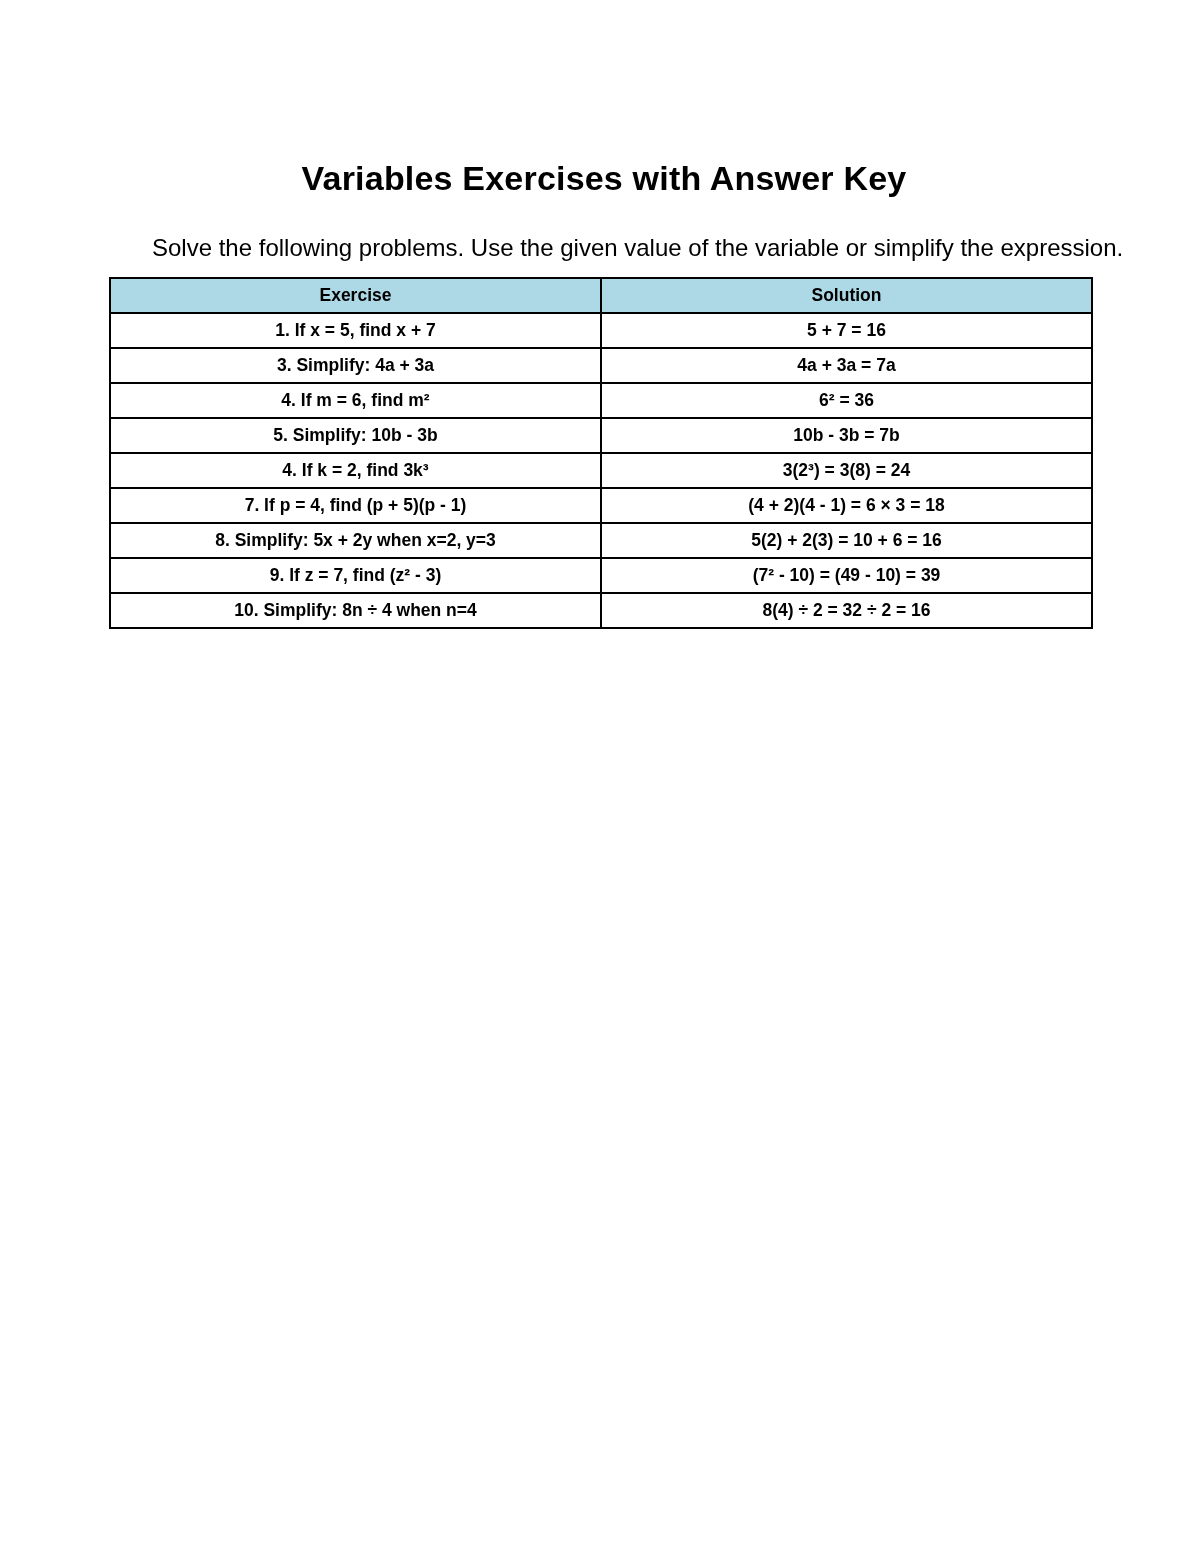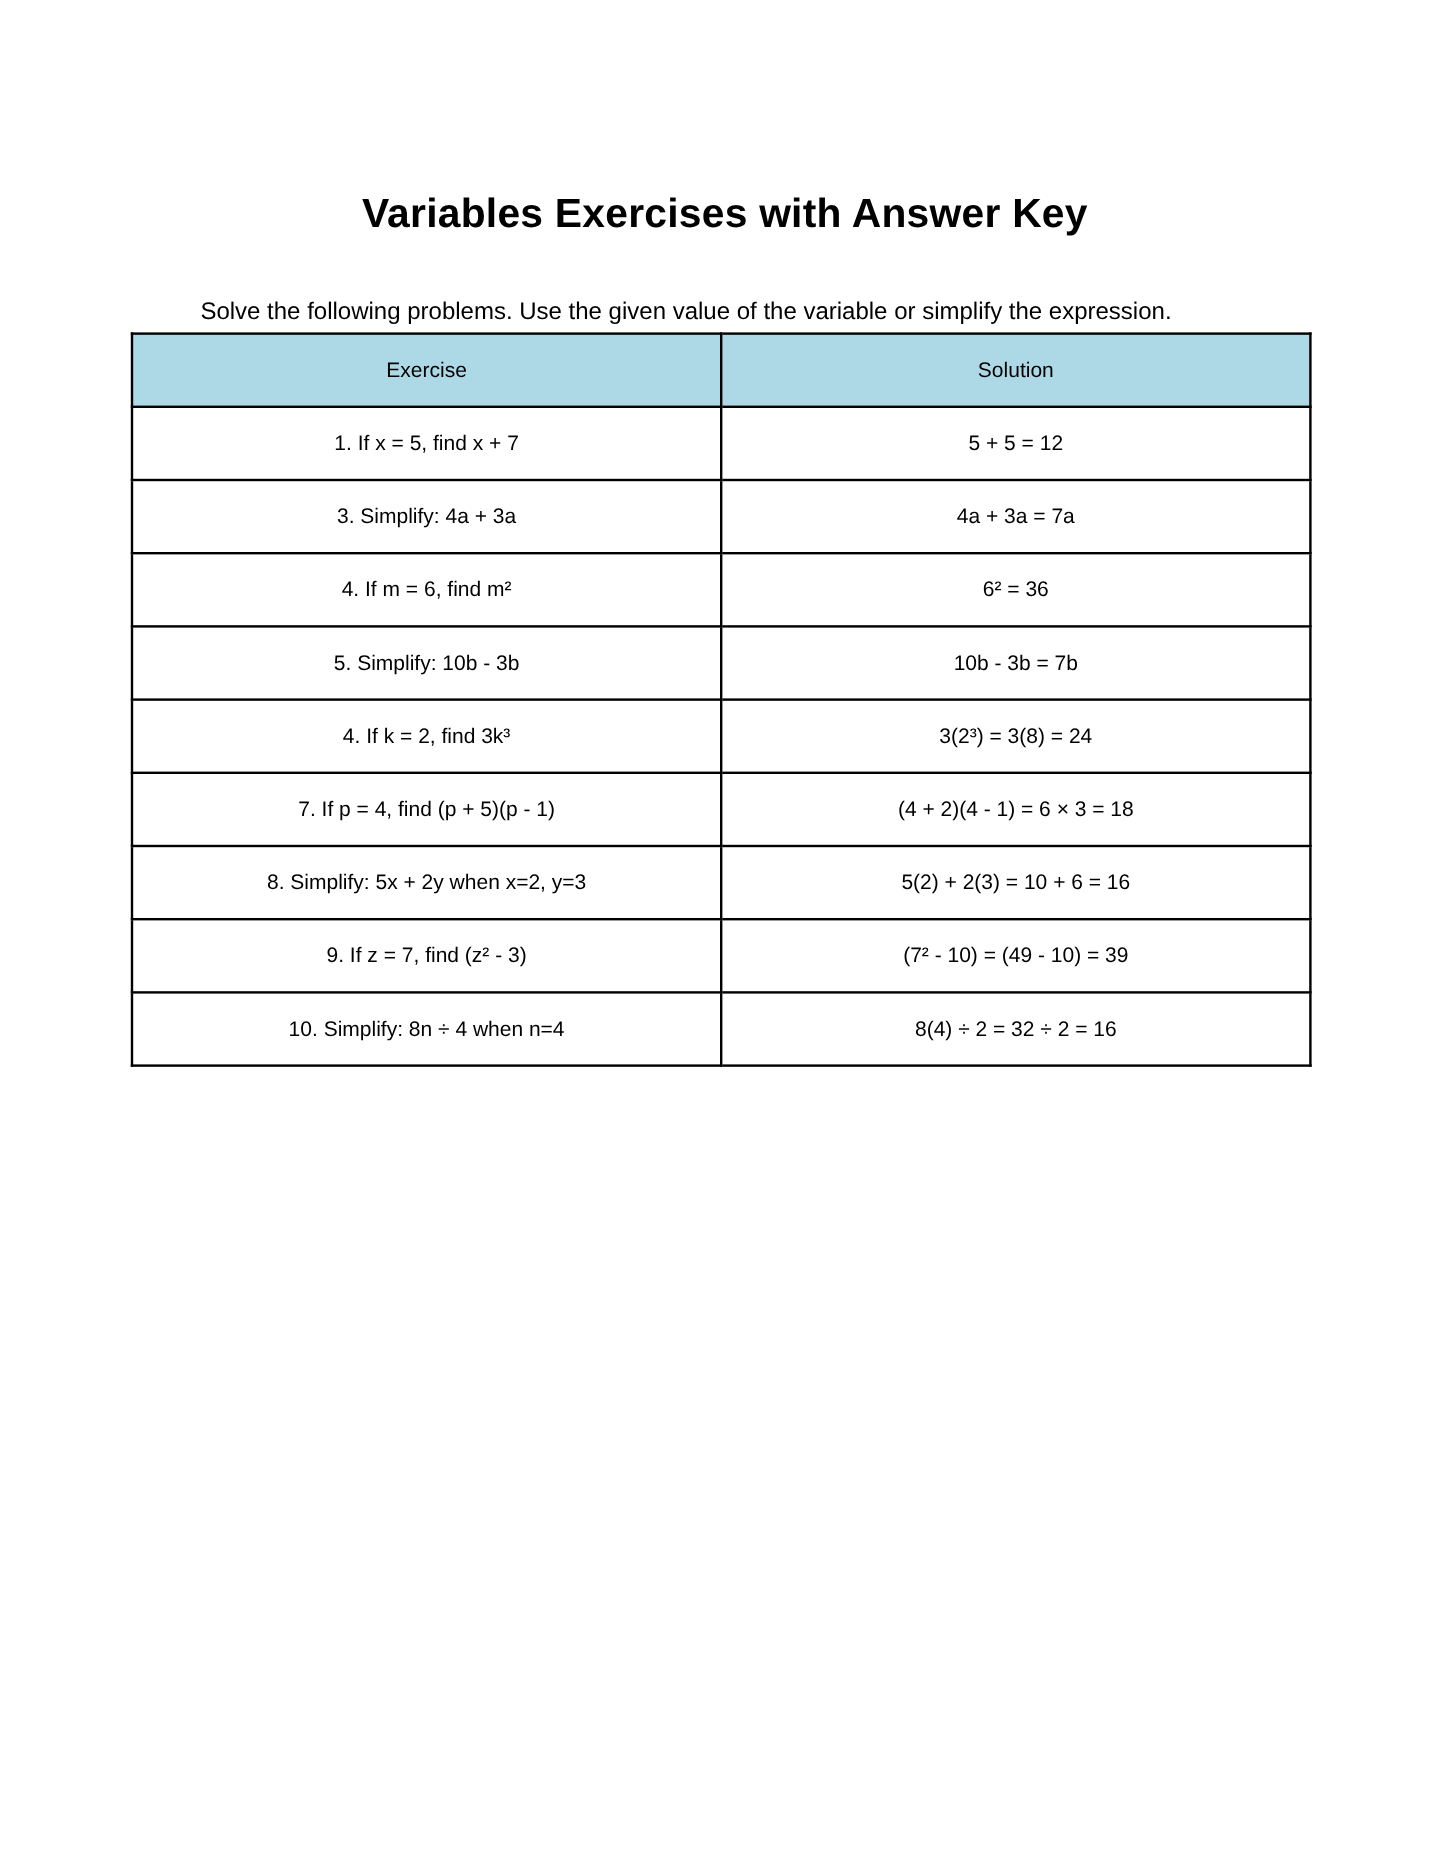--- a/index.html
+++ b/index.html
@@ -23,40 +23,40 @@
       text-align: center;
       font-size: 34px;
       font-weight: bold;
       letter-spacing: 0.2px;
       margin: 4px;
     }
     .instructions {
       position: absolute;
       top: 234px;
       left: 152px;
-      font-size: 20px;
-      margin: 15px;
+      font-size: 24px;
+      margin: 0;
     }
     table.exercise-table {
       position: absolute;
       top: 277px;
       left: 109px;
       width: 982px;
       border-collapse: collapse;
       table-layout: fixed;
       font-size: 17.5px;
     }
     table.exercise-table th,
     table.exercise-table td {
       border: 2px solid #000;
       height: 31px;
-      padding: 14px;
+      padding: 1px;
       text-align: center;
       vertical-align: middle;
-      font-weight: normal;
+      font-weight: bold;
       margin-left: 11px;
     }
     table.exercise-table th {
       background: #add8e6;
     }
     table.exercise-table col.c1 { width: 491px; }
     table.exercise-table col.c2 { width: 491px; }
   </style>
 </head>
 <body>
@@ -72,21 +72,21 @@
     </colgroup>
   <thead>
     <tr>
       <th>Exercise</th>
       <th>Solution</th>
     </tr>
   </thead>
   <tbody>
     <tr>
       <td>1. If x = 5, find x + 7</td>
-      <td>5 + 5 = 12</td>
+      <td>5 + 7 = 16</td>
     </tr>
     <tr>
       <td>3. Simplify: 4a + 3a</td>
       <td>4a + 3a = 7a</td>
     </tr>
     <tr>
       <td>4. If m = 6, find m²</td>
       <td>6² = 36</td>
     </tr>
     <tr>

